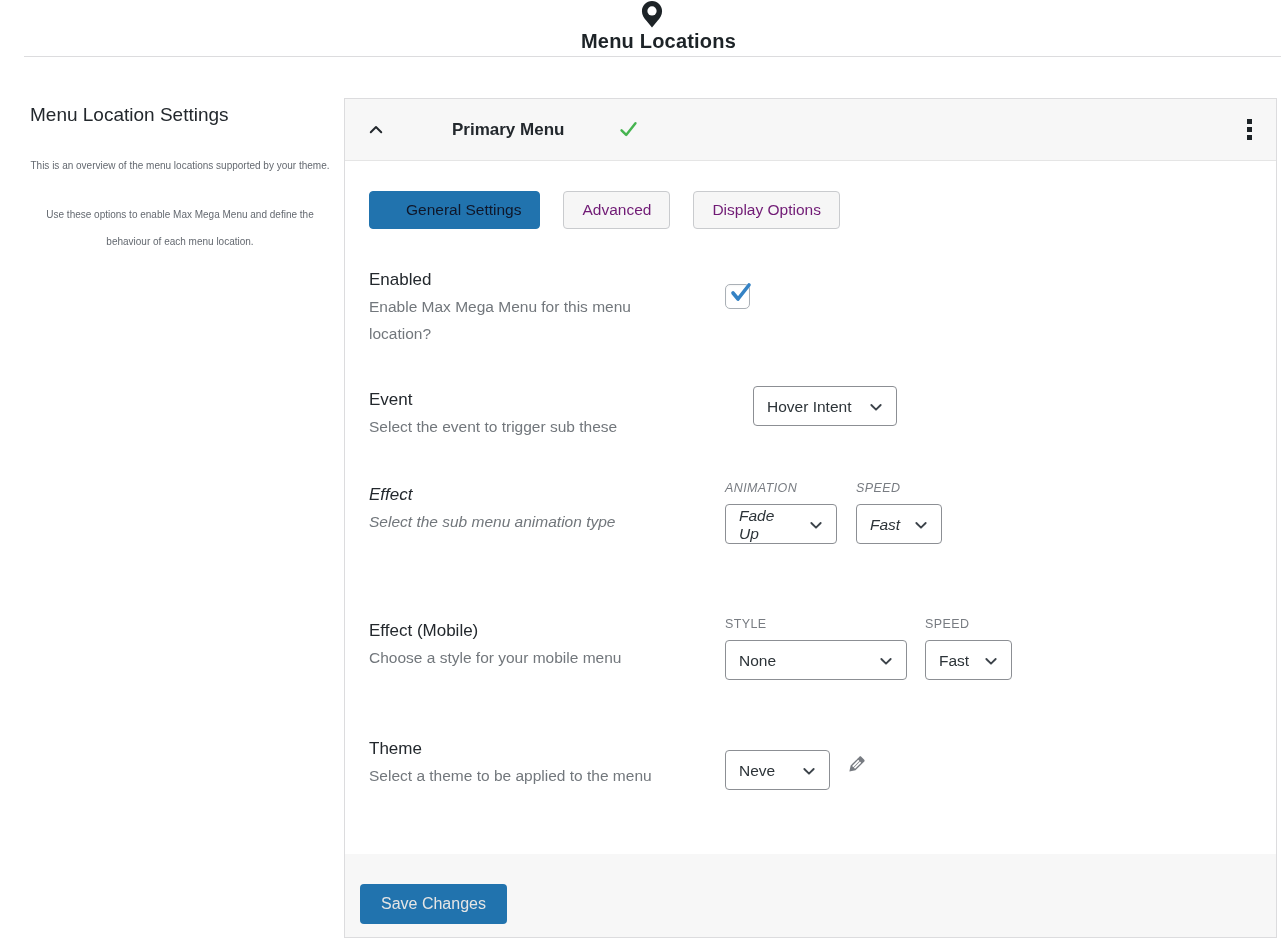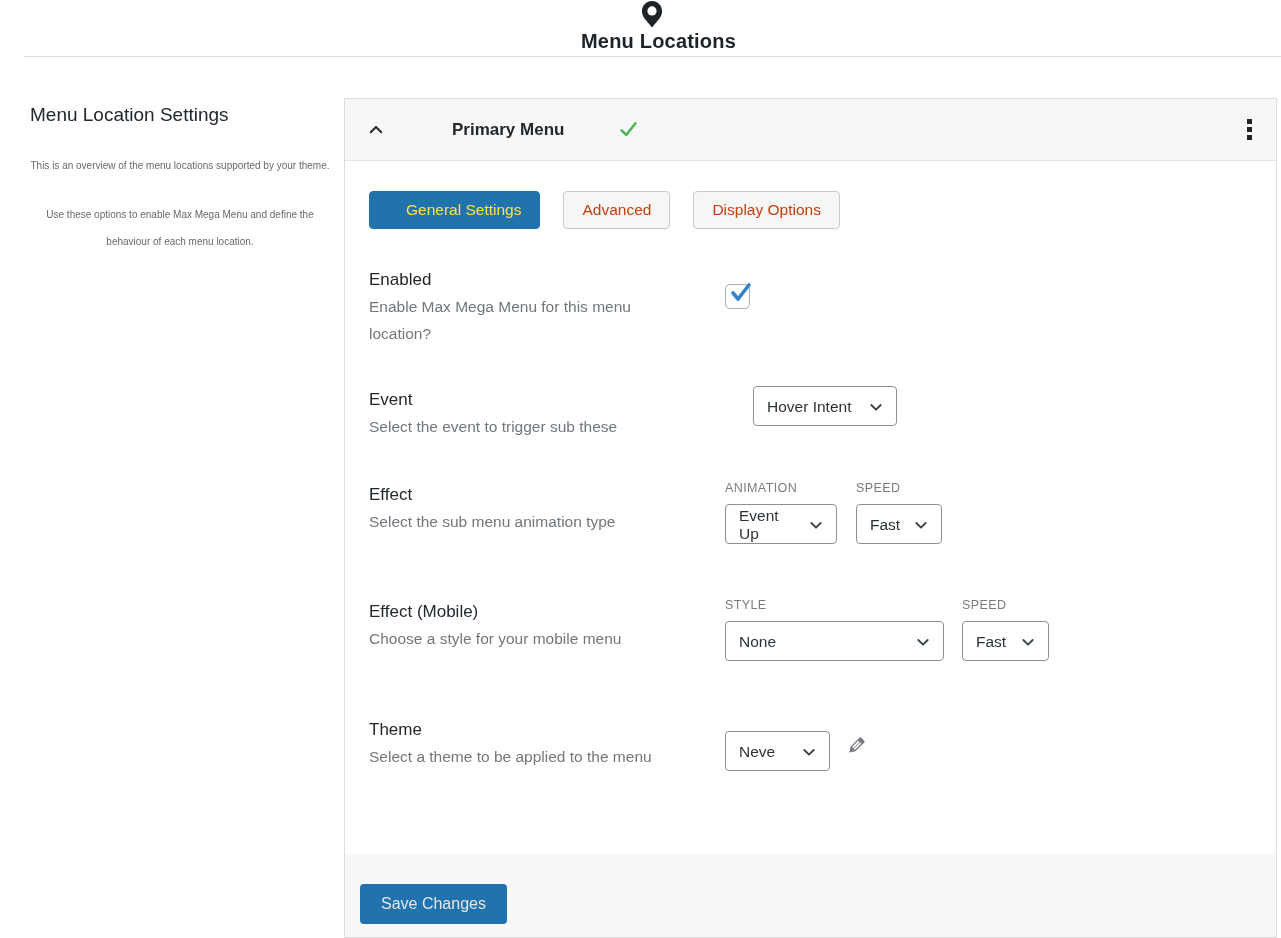--- a/index.html
+++ b/index.html
@@ -44,35 +44,35 @@
   .title-check { margin-left: 16px; display: flex; align-items: center; }
   .kebab { margin-left: auto; display: flex; flex-direction: column; gap: 3px; padding: 6px; cursor: pointer; }
   .kebab span { width: 5px; height: 5px; background: #1d2327; display: block; }
 
   .panel-body { padding: 30px 24px 0 24px; }
 
   
   .tabs { display: flex; gap: 23px; margin-bottom: 37px; }
   .tab {
     font-size: 15.5px; padding: 9px 18px; border-radius: 4px;
-    background: #f6f6f6; border: 1px solid #c9cbce; color: #c2410c; cursor: pointer;
+    background: #f6f6f6; border: 1px solid #c9cbce; color: #701a75; cursor: pointer;
     font-family: "Liberation Sans", sans-serif;
   }
-  .tab.active { background: #2173ae; border-color: #2173ae; color: #fde047; padding-left: 36px; }
+  .tab.active { background: #2173ae; border-color: #2173ae; color: #0f172a; padding-left: 36px; }
 
   
   .row { display: flex; }
   .row-label-col { width: 356px; }
   .row-label-col .lbl { font-size: 17px; color: #23282d; line-height: 27px; }
   .row-label-col .desc { font-size: 15.5px; color: #72777c; line-height: 27px; max-width: 320px; }
   .row-control-col { flex: 1; display: flex; align-items: flex-start; }
 
   .row-enabled { margin-bottom: 39px; }
   .row-event   { margin-bottom: 41px; min-height: 54px; gap: 28px; }
-  .row-effect  { margin-bottom: 51px; min-height: 66px; }
+  .row-effect  { margin-bottom: 70px; min-height: 66px; font-style: italic; }
   .row-mobile  { margin-bottom: 52px; min-height: 66px; }
 
   
   .checkbox {
     width: 25px; height: 25px; border: 1px solid #aab0b6; border-radius: 5px;
     background: #fff; position: relative; margin-top: 18px; cursor: pointer;
     box-shadow: inset 0 1px 2px rgba(0,0,0,.04);
   }
   .checkbox svg { position: absolute; left: 1px; top: -5px; }
 
@@ -83,21 +83,21 @@
     padding: 2px 12px 0 13px; font-size: 15.5px; color: #2c3338; cursor: pointer;
   }
   .dropdown .chev { margin-left: 10px; display: flex; }
 
   .sub-group { display: flex; flex-direction: column; }
   .sub-label { font-size: 12.5px; color: #787c82; letter-spacing: .4px; margin-bottom: 9px; }
 
   .w-hover { width: 144px; }
   .w-anim  { width: 112px; }
   .w-fast1 { width: 86px;  }
-  .w-none  { width: 219px; gap: 32px; }
+  .w-none  { width: 182px; gap: 32px; }
   .w-fast2 { width: 87px;  }
   .w-theme { width: 105px; margin-top: 15px; }
 
   .gap-anim { margin-left: 19px; }
   .gap-style { margin-left: 18px; }
 
   .pencil-btn { margin-left: 16px; margin-top: 18px; cursor: pointer; display: flex; }
 
   
   .panel-footer {
@@ -190,21 +190,21 @@
 
     <div class="row row-effect">
       <div class="row-label-col">
         <div class="lbl">Effect</div>
         <div class="desc">Select the sub menu animation type</div>
       </div>
       <div class="row-control-col">
         <div class="sub-group">
           <div class="sub-label">ANIMATION</div>
           <div class="dropdown w-anim">
-            <span>Event Up</span>
+            <span>Fade Up</span>
             <span class="chev">
               <svg width="16" height="16" viewBox="0 0 24 24" fill="none">
                 <polyline points="5,9 12,16 19,9" stroke="#3c434a" stroke-width="2.8" stroke-linecap="round" stroke-linejoin="round"></polyline>
               </svg>
             </span>
           </div>
         </div>
         <div class="sub-group gap-anim">
           <div class="sub-label">SPEED</div>
           <div class="dropdown w-fast1">

